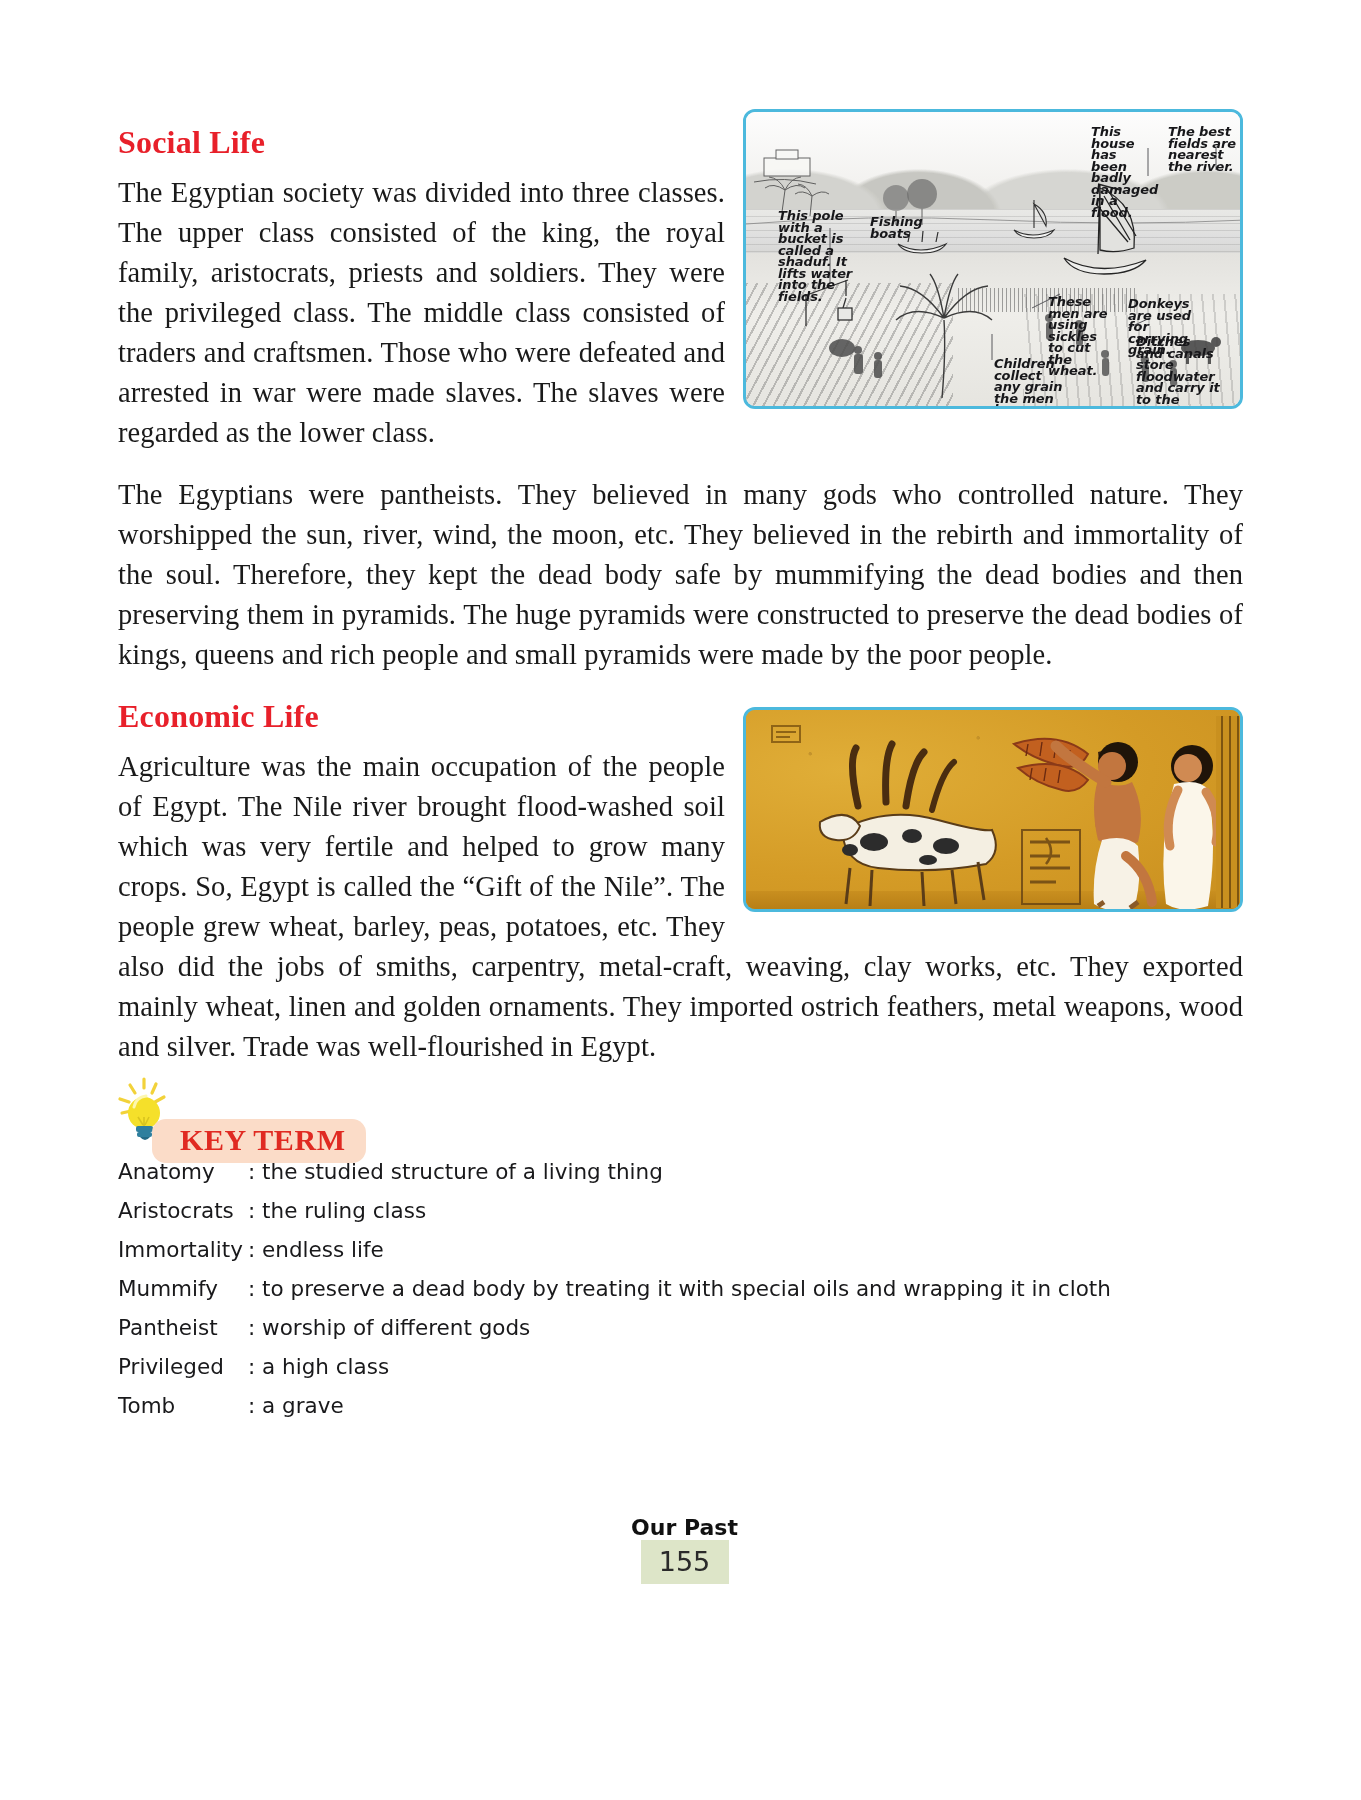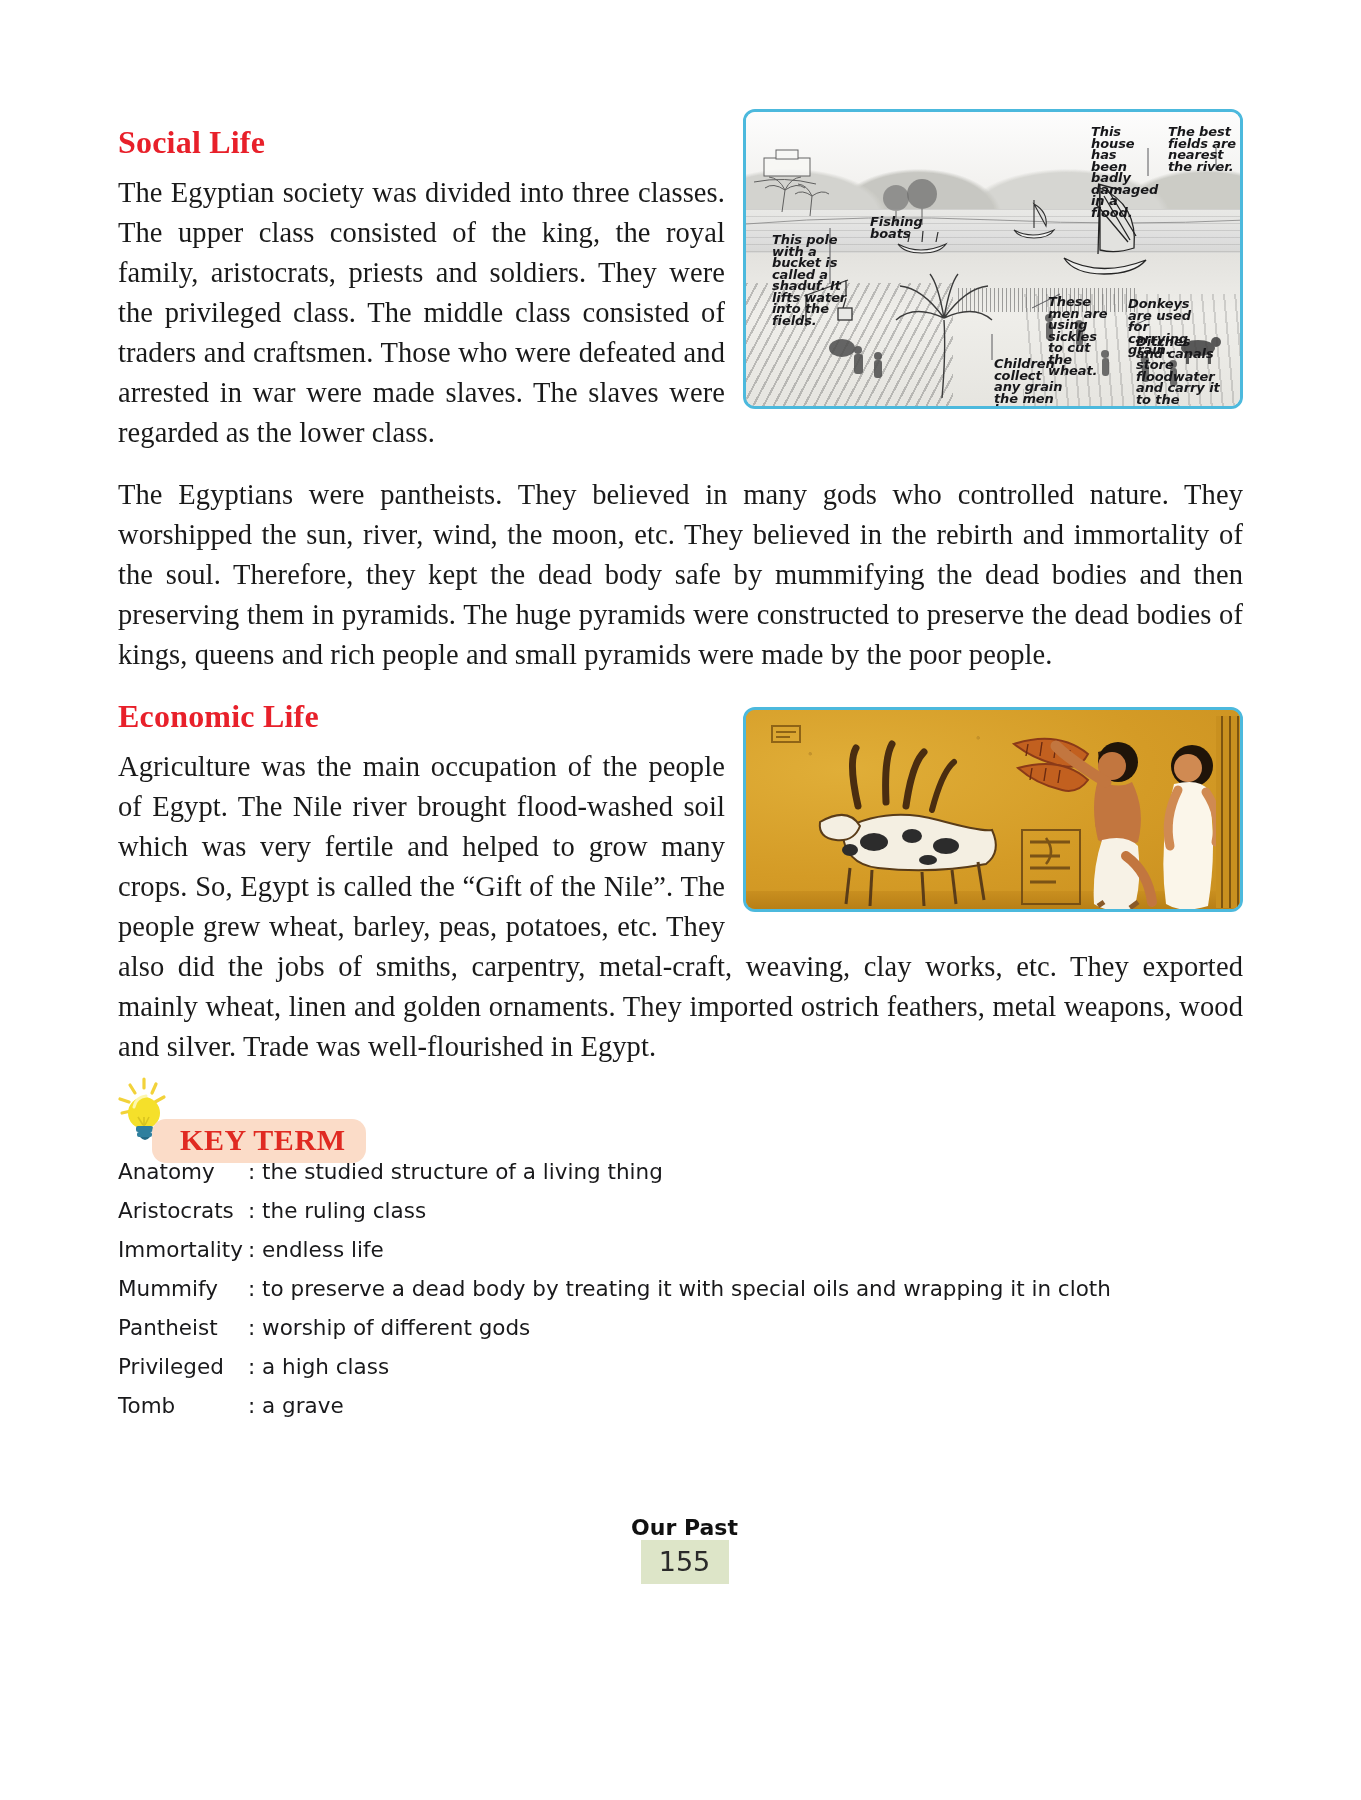--- a/index.html
+++ b/index.html
@@ -296,21 +296,21 @@
           <path d="M470 36 l0 22"></path>
           <path d="M84 116 l0 56"></path>
           <path d="M286 196 l28 -14"></path>
           <path d="M246 248 l0 -26"></path>
           <path d="M404 206 l-22 10"></path>
         </g>
       </svg>
 
       <div class="annot" style="left:345px; top:14px; width:62px;">This house has been badly damaged in a flood.</div>
       <div class="annot" style="left:422px; top:14px; width:70px;">The best fields are nearest the river.</div>
-      <div class="annot" style="left:26px; top:98px; width:90px;margin-top:24px;">This pole with a bucket is called a shaduf. It lifts water into the fields.</div>
+      <div class="annot" style="left:32px; top:98px; width:90px;">This pole with a bucket is called a shaduf. It lifts water into the fields.</div>
       <div class="annot" style="left:124px; top:104px; width:60px;">Fishing boats</div>
       <div class="annot" style="left:302px; top:184px; width:66px;">These men are using sickles to cut the wheat.</div>
       <div class="annot" style="left:382px; top:186px; width:74px;">Donkeys are used for carrying grain.</div>
       <div class="annot" style="left:390px; top:224px; width:84px;">Ditches and canals store floodwater and carry it to the crops.</div>
       <div class="annot" style="left:248px; top:246px; width:70px;">Children collect any grain the men have missed.</div>
     </div>
   </div>
 
   <h2 class="heading">Social Life</h2>
   <p class="para">The Egyptian society was divided into three classes. The upper class consisted of the king, the royal family, aristocrats, priests and soldiers. They were the privileged class. The middle class consisted of traders and craftsmen. Those who were defeated and arrested in war were made slaves. The slaves were regarded as the lower class.</p>

